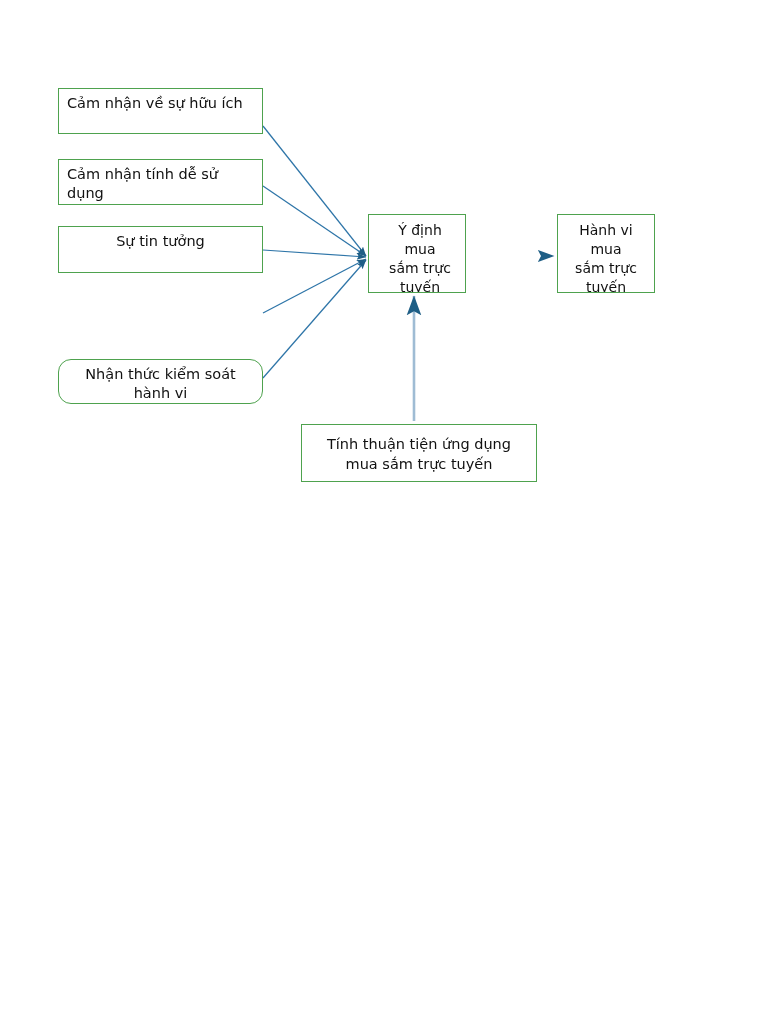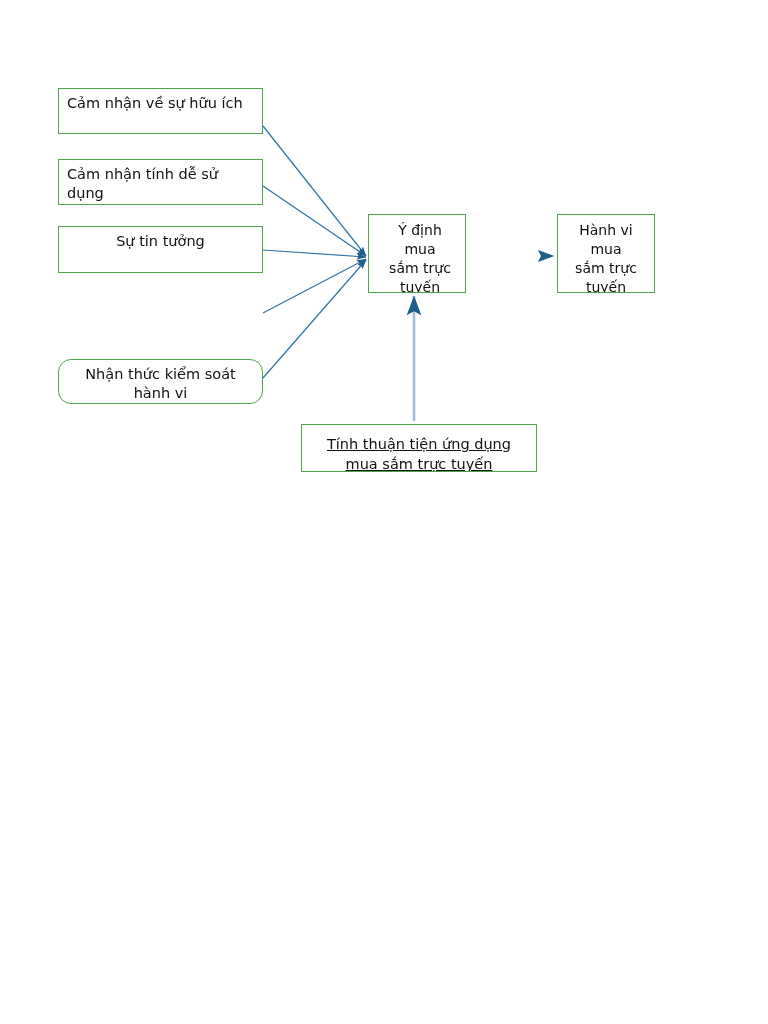--- a/index.html
+++ b/index.html
@@ -50,21 +50,21 @@
   #box-ease-of-use  { left: 58px;  top: 159px; width: 205px; height: 46px; }
   #box-trust        { left: 58px;  top: 226px; width: 205px; height: 47px; }
   #box-risk         { left: 58px;  top: 292px; width: 205px; height: 47px; }
   #box-control      { left: 58px;  top: 359px; width: 205px; height: 45px; border-radius: 13px; }
 
   
   #box-intention { left: 368px; top: 214px; width: 98px; height: 79px;
                    font-size: 14px; padding-left: 6px; }
   #box-behavior  { left: 557px; top: 214px; width: 98px; height: 79px;
                    font-size: 14px; }
-  #box-convenience { left: 301px; top: 424px; width: 236px; height: 48px; text-decoration: underline; }
+  #box-convenience { left: 301px; top: 424px; width: 236px; height: 58px; }
 
   #box-intention .txt,
   #box-behavior .txt { padding-top: 6px; line-height: 1.36; }
   #box-convenience .txt { padding-top: 9px; line-height: 1.4; }
 </style>
 </head>
 <body>
 
 <div id="canvas">
 

